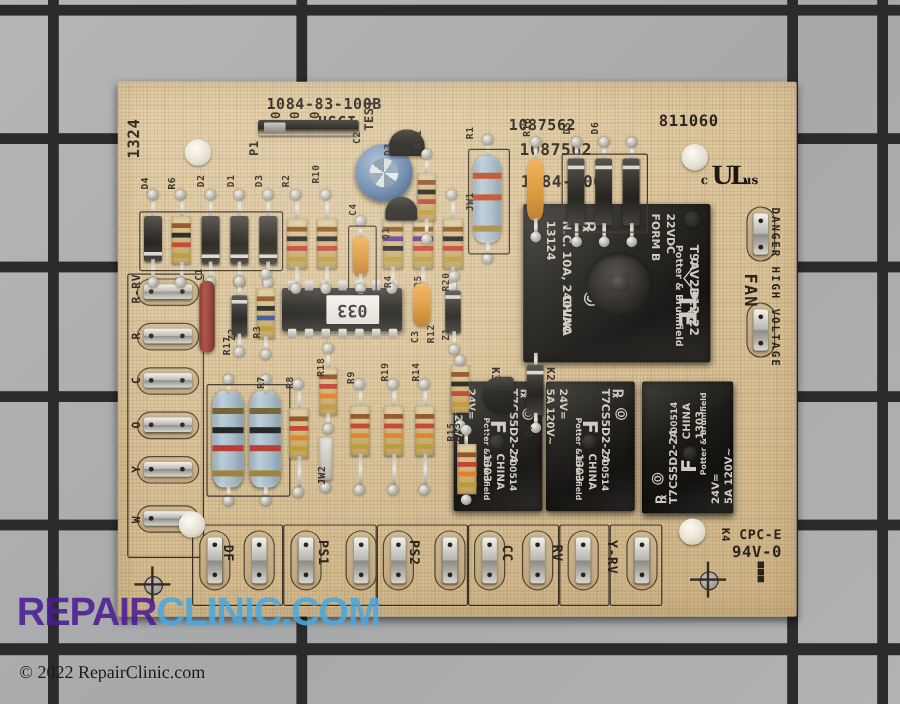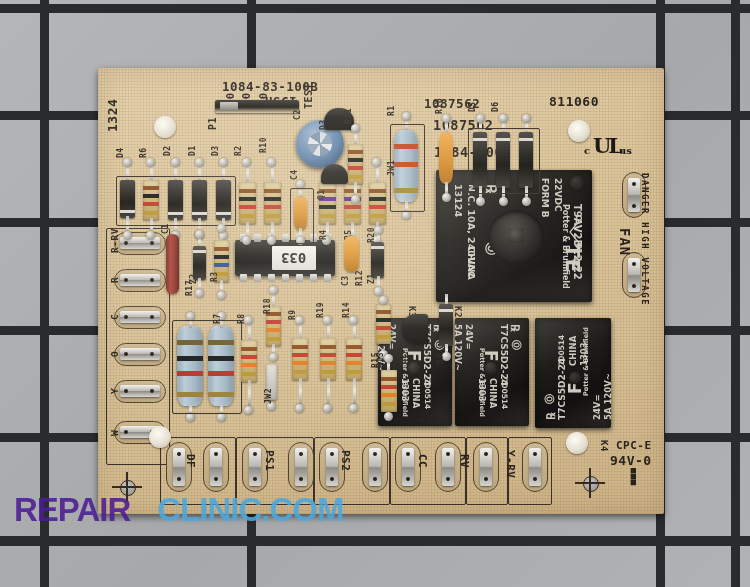--- a/index.html
+++ b/index.html
@@ -98,21 +98,21 @@
      background:radial-gradient(circle at 40% 35%,#c9c7c2,#8d8a84);}
   .crosshair{position:absolute;background:#352b21;}
 
   .ulmark{position:absolute;color:#1c1713;font-family:"DejaVu Serif",serif;font-weight:bold;}
 
   
   #wm{position:absolute;left:14px;top:491px;font-size:33px;font-weight:bold;
       font-family:"Liberation Sans",sans-serif;letter-spacing:-1px;
       opacity:.88;white-space:nowrap;}
   #wm .a{color:#4c1d95;}
-  #wm .b{color:#4ba8e0;margin-left:27px;}
+  #wm .b{color:#4ba8e0;}
   #copy{position:absolute;left:16px;top:553px;color:#1a1a1a;font-size:15px;
       font-family:"Liberation Serif",serif;white-space:nowrap;}
 </style>
 </head>
 <body>
 
 <div id="stage">
 
   <div>
     <div class="tile" style="left:0;top:0;width:750px;height:587px;"></div>
@@ -823,14 +823,15 @@
 
     <div style="position:absolute;left:540px;top:400px;">
       <div class="silk rot90" style="left:0;top:0;font-size:9px;">■■■</div>
     </div>
 
   </div>
 
   <div id="wm">
     <span class="a">REPAIR</span><span class="b">CLINIC.COM</span>
   </div>
+  <div id="copy">© 2022 RepairClinic.com</div>
 
 </div>
 
 </body></html>

